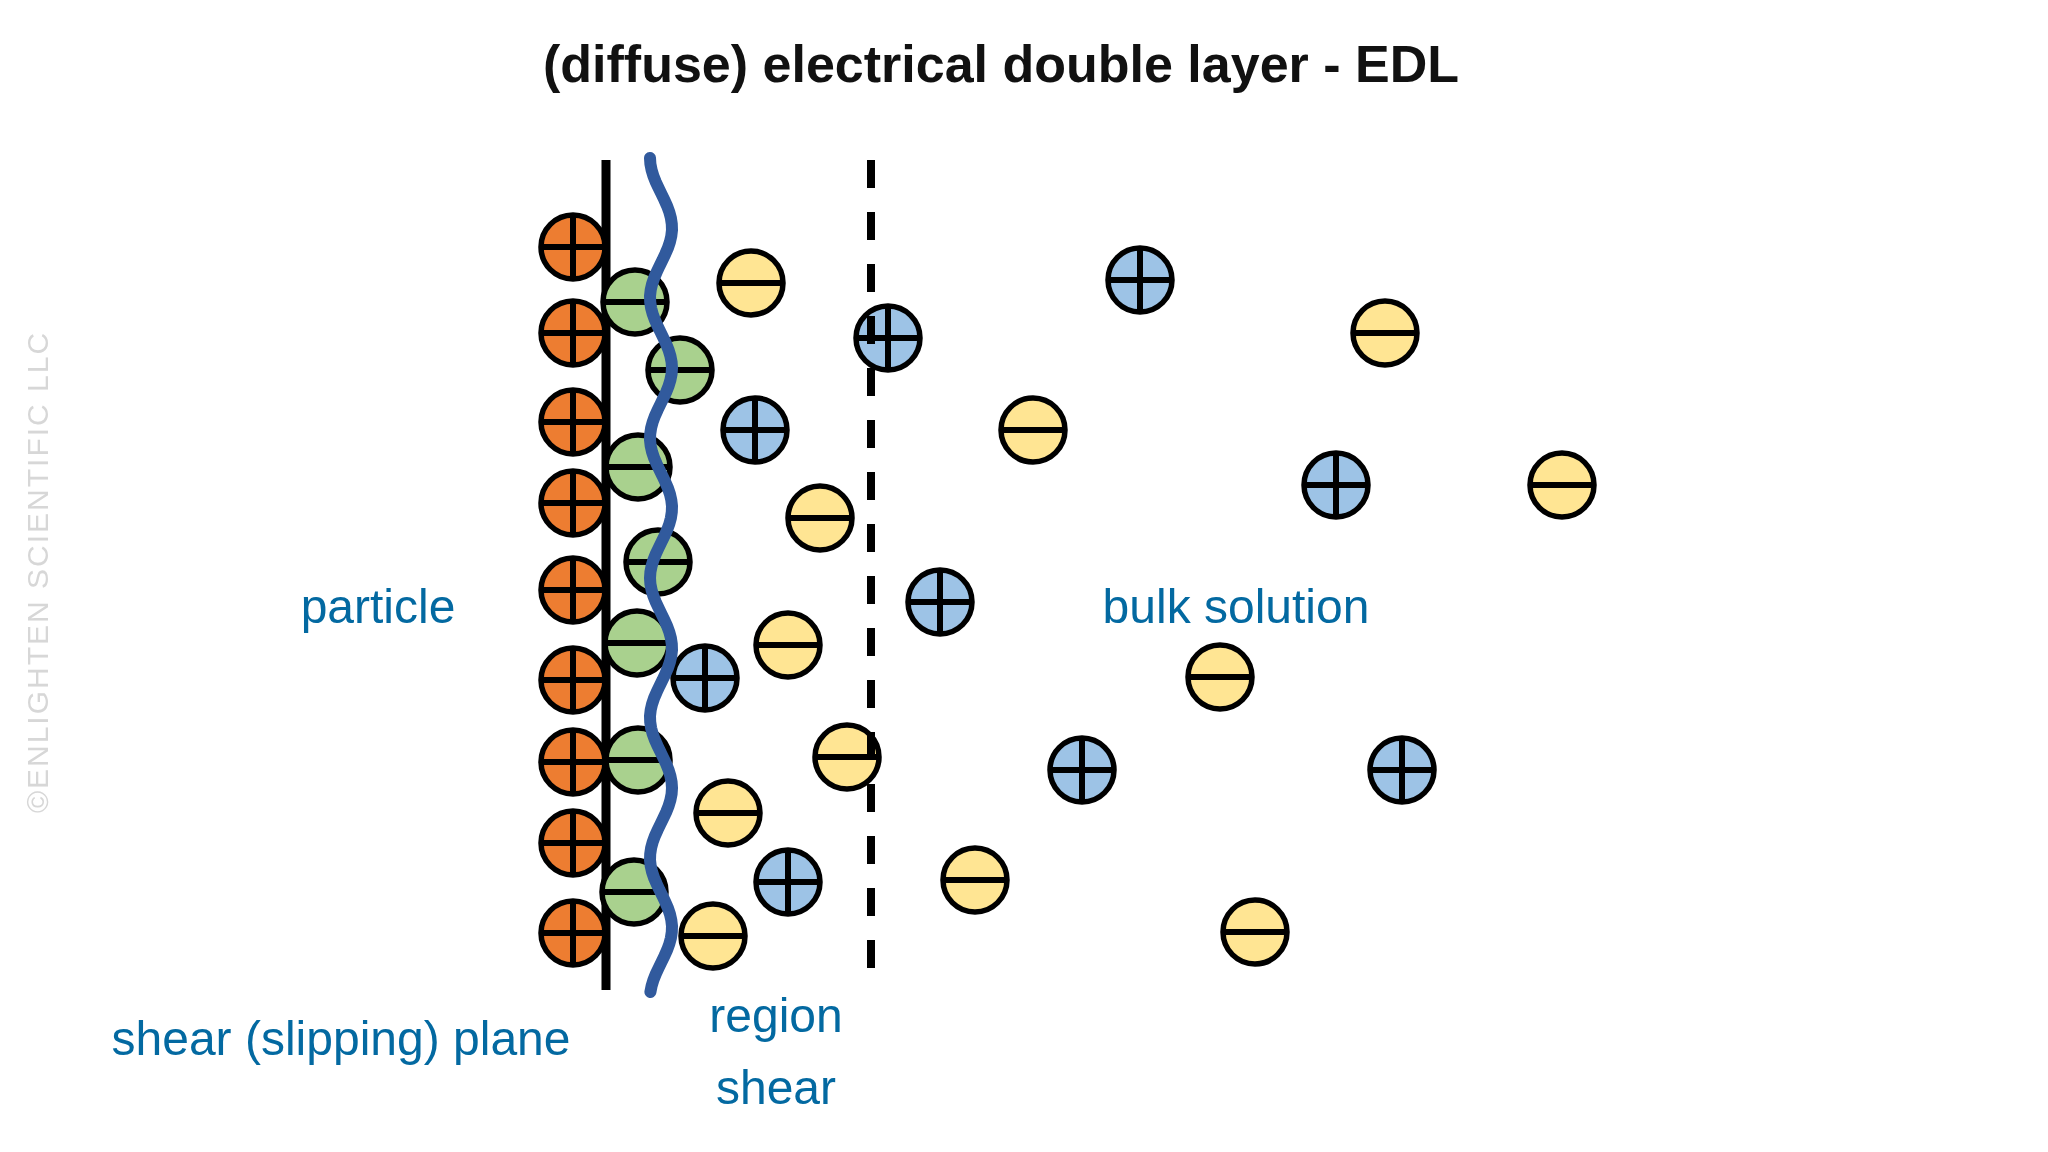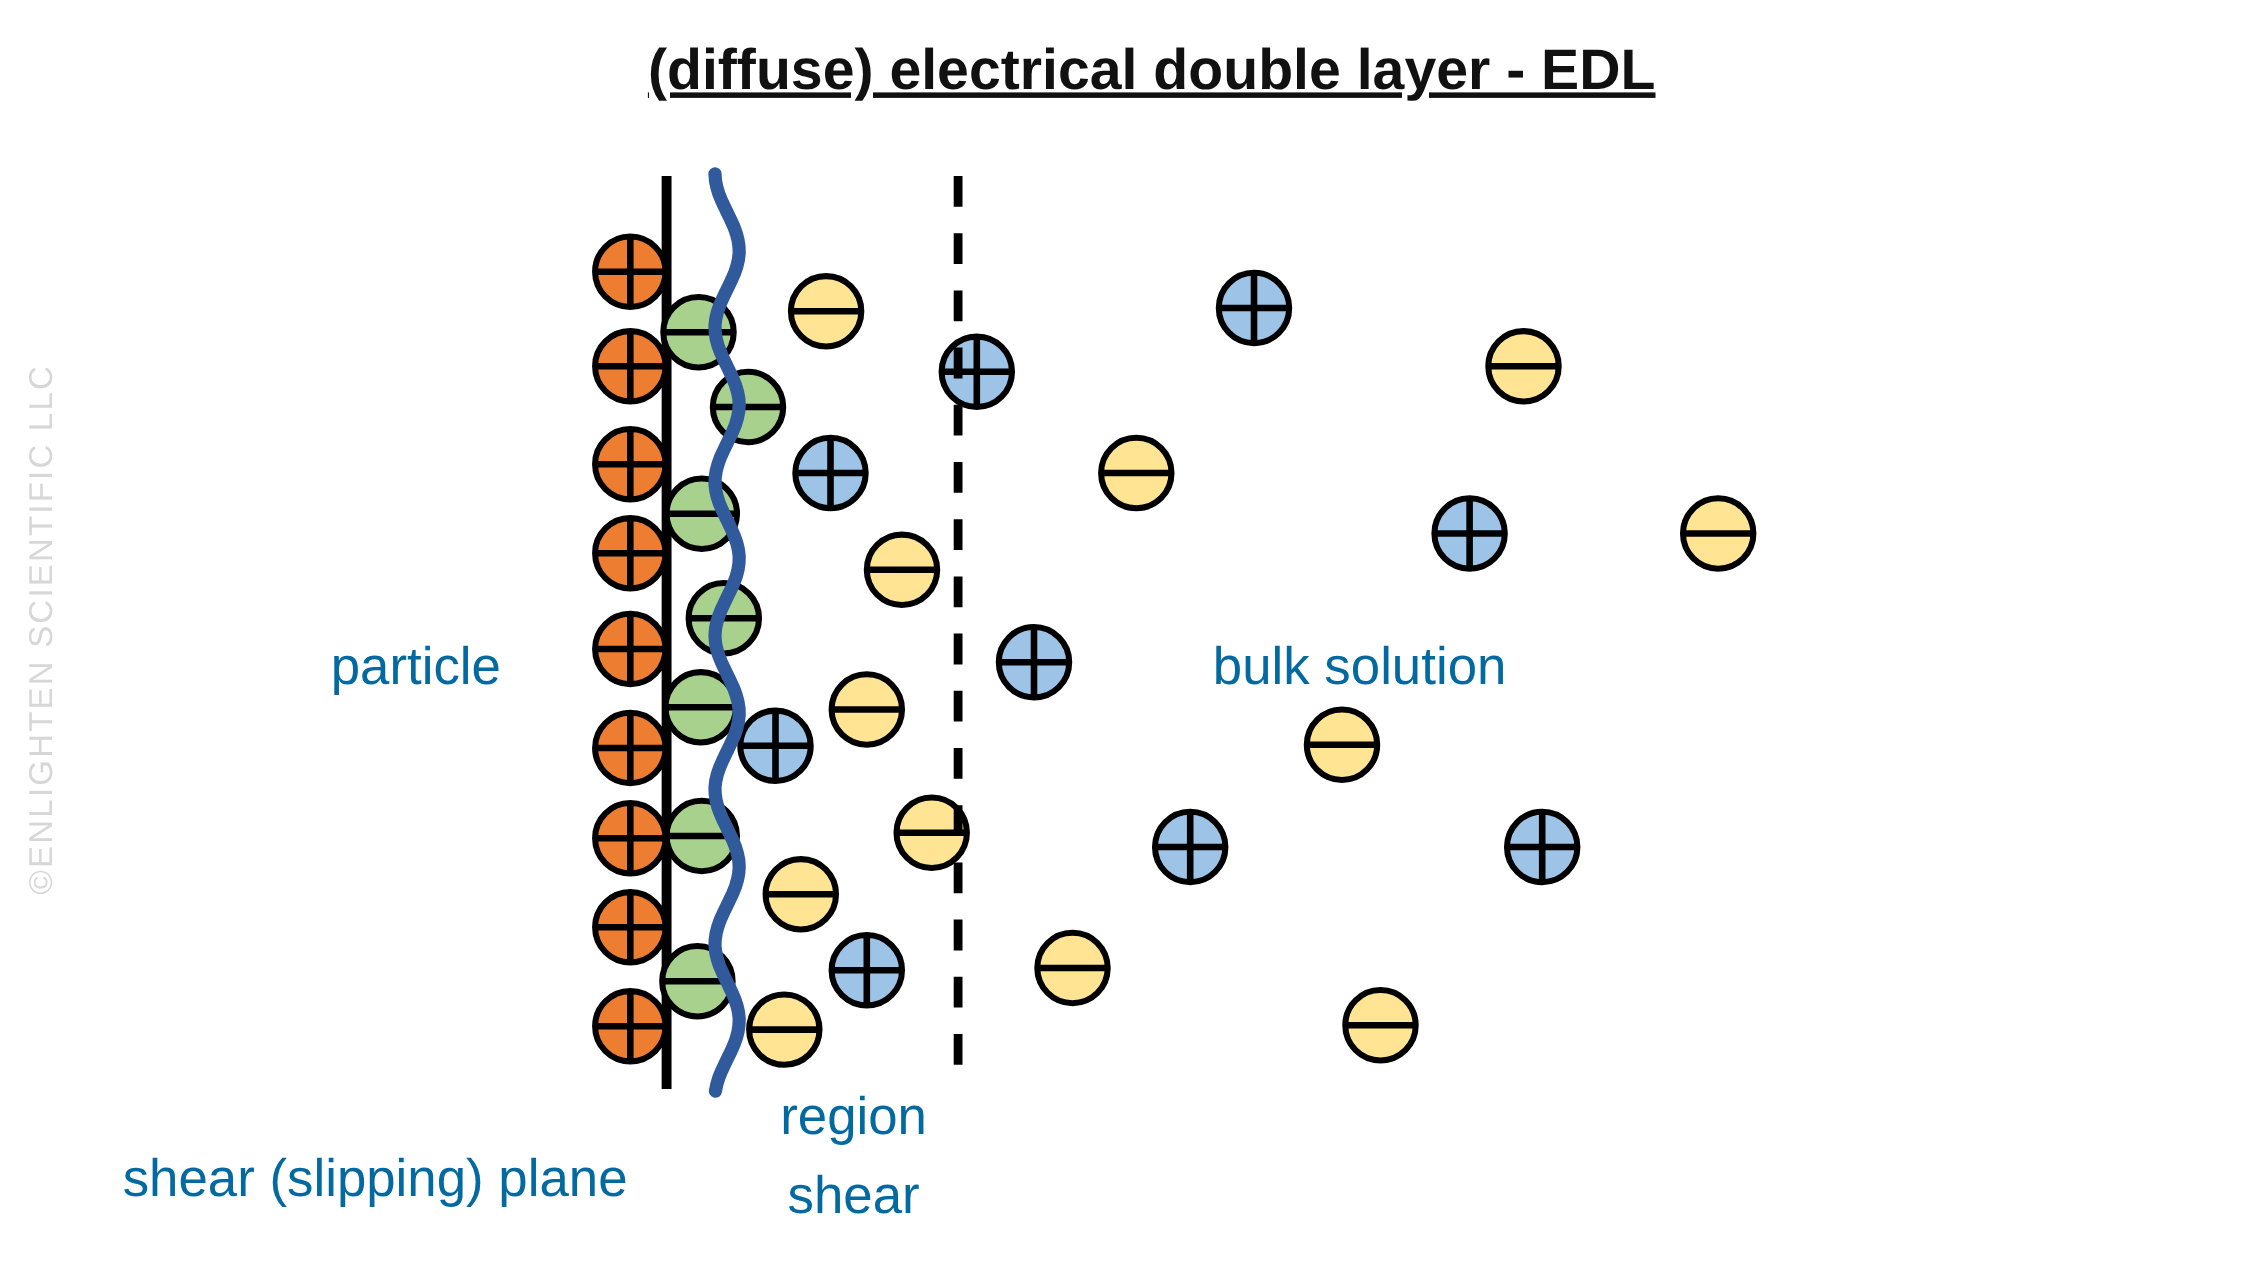--- a/index.html
+++ b/index.html
@@ -133,25 +133,25 @@
       <circle cx="975" cy="880" r="32" fill="#FFE593" stroke="#000000" stroke-width="5.5"></circle>
       <line x1="943" y1="880" x2="1007" y2="880" stroke="#000000" stroke-width="6"></line>
       <circle cx="1255" cy="932" r="32" fill="#FFE593" stroke="#000000" stroke-width="5.5"></circle>
       <line x1="1223" y1="932" x2="1287" y2="932" stroke="#000000" stroke-width="6"></line>
       <path d="M650.0 158 L650.4 164 L651.6 170 L653.4 176 L655.8 182 L658.6 188 L661.5 194 L664.4 200 L667.1 206 L669.3 212 L670.9 218 L671.8 224 L672.0 230 L671.3 236 L669.9 242 L667.9 248 L665.3 254 L662.5 260 L659.5 266 L656.7 272 L654.1 278 L652.1 284 L650.7 290 L650.0 296 L650.2 302 L651.1 308 L652.7 314 L654.9 320 L657.6 326 L660.5 332 L663.4 338 L666.2 344 L668.6 350 L670.4 356 L671.6 362 L672.0 368 L671.6 374 L670.4 380 L668.6 386 L666.2 392 L663.4 398 L660.5 404 L657.6 410 L654.9 416 L652.7 422 L651.1 428 L650.2 434 L650.0 440 L650.7 446 L652.1 452 L654.1 458 L656.7 464 L659.5 470 L662.5 476 L665.3 482 L667.9 488 L669.9 494 L671.3 500 L672.0 506 L671.8 512 L670.9 518 L669.3 524 L667.1 530 L664.4 536 L661.5 542 L658.6 548 L655.8 554 L653.4 560 L651.6 566 L650.4 572 L650.0 578 L650.4 584 L651.6 590 L653.4 596 L655.8 602 L658.6 608 L661.5 614 L664.4 620 L667.1 626 L669.3 632 L670.9 638 L671.8 644 L672.0 650 L671.3 656 L669.9 662 L667.9 668 L665.3 674 L662.5 680 L659.5 686 L656.7 692 L654.1 698 L652.1 704 L650.7 710 L650.0 716 L650.2 722 L651.1 728 L652.7 734 L654.9 740 L657.6 746 L660.5 752 L663.4 758 L666.2 764 L668.6 770 L670.4 776 L671.6 782 L672.0 788 L671.6 794 L670.4 800 L668.6 806 L666.2 812 L663.4 818 L660.5 824 L657.6 830 L654.9 836 L652.7 842 L651.1 848 L650.2 854 L650.0 860 L650.7 866 L652.1 872 L654.1 878 L656.7 884 L659.5 890 L662.5 896 L665.3 902 L667.9 908 L669.9 914 L671.3 920 L672.0 926 L671.8 932 L670.9 938 L669.3 944 L667.1 950 L664.4 956 L661.5 962 L658.6 968 L655.8 974 L653.4 980 L651.6 986 L650.4 992" fill="none" stroke="#315a9d" stroke-width="12" stroke-linecap="round"></path>
       <line x1="871" y1="160" x2="871" y2="990" stroke="#000000" stroke-width="8" stroke-dasharray="28 24"></line>
     </svg>
 
   <div class="overlay watermark" id="lbl-watermark" style="left: 38px; top: 572px;">©ENLIGHTEN SCIENTIFIC LLC</div>
 
-  <div class="overlay title" id="lbl-title" style="left: 1047px; top: 64px; text-decoration: underline;">(diffuse) electrical double layer - EDL</div>
+  <div class="overlay title" id="lbl-title" style="left: 1001px; top: 64px;">(diffuse) electrical double layer - EDL</div>
 
   <div class="overlay lbl" id="lbl-particle" style="left: 378px; top: 607px;">particle</div>
 
   <div class="overlay lbl" id="lbl-bulk" style="left: 1236px; top: 607px;">bulk solution</div>
 
-  <div class="overlay lbl" id="lbl-shear" style="left: 341px; top: 1072px;">shear (slipping) plane</div>
+  <div class="overlay lbl" id="lbl-shear" style="left: 341px; top: 1039px;">shear (slipping) plane</div>
 
   <div class="overlay lbl two-line" id="lbl-diffuse" style="left: 776px; top: 1052px;">
     <div>region</div>
     <div>shear</div>
   </div>
 </div>
 
 </body></html>

